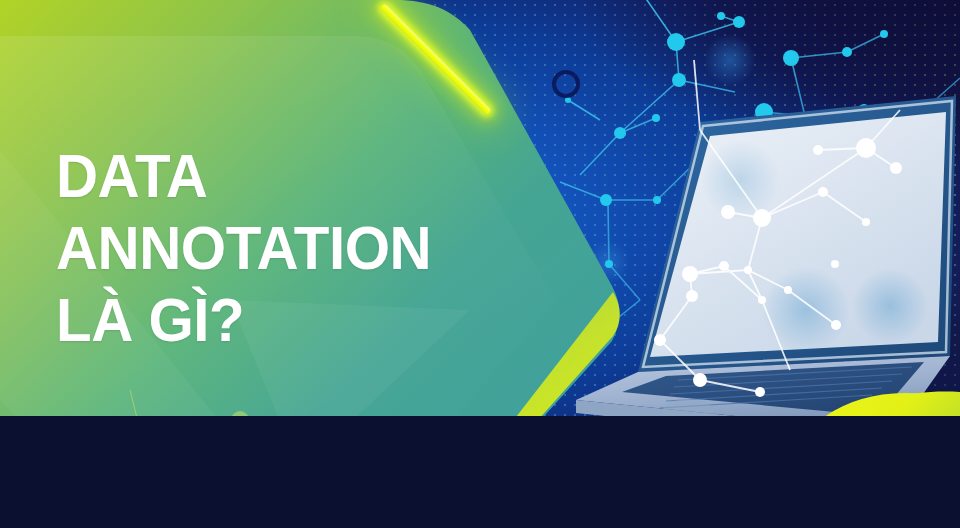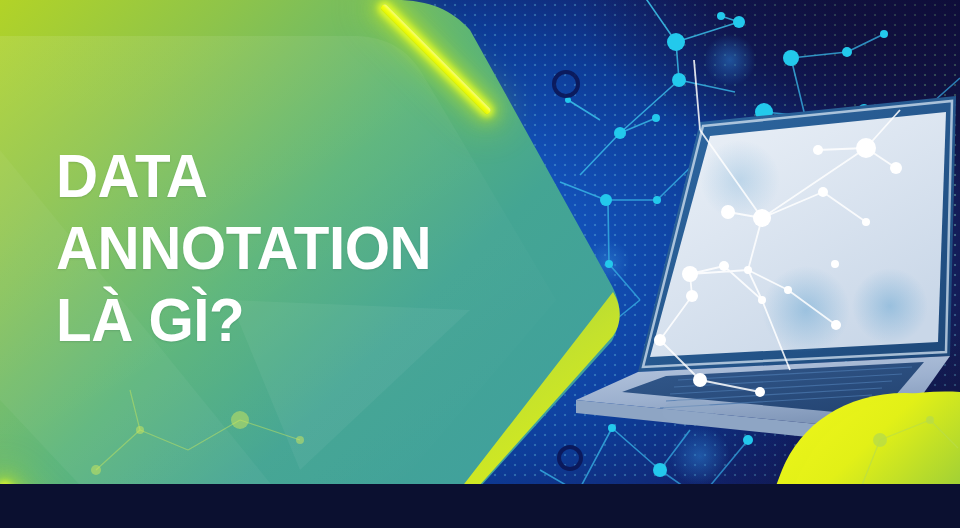--- a/index.html
+++ b/index.html
@@ -3,21 +3,21 @@
 <meta charset="utf-8">
 <style>
   html, body {
     margin: 0;
     padding: 0;
     background: #0b1030;
   }
   #poster {
     position: relative;
     width: 960px;
-    height: 484px;
+    height: 416px;
     overflow: hidden;
     font-family: "Liberation Sans", sans-serif;
     background: #0f1a5a;
   }
 
   
   .bg-blue {
     position: absolute;
     inset: 0;
     background:

